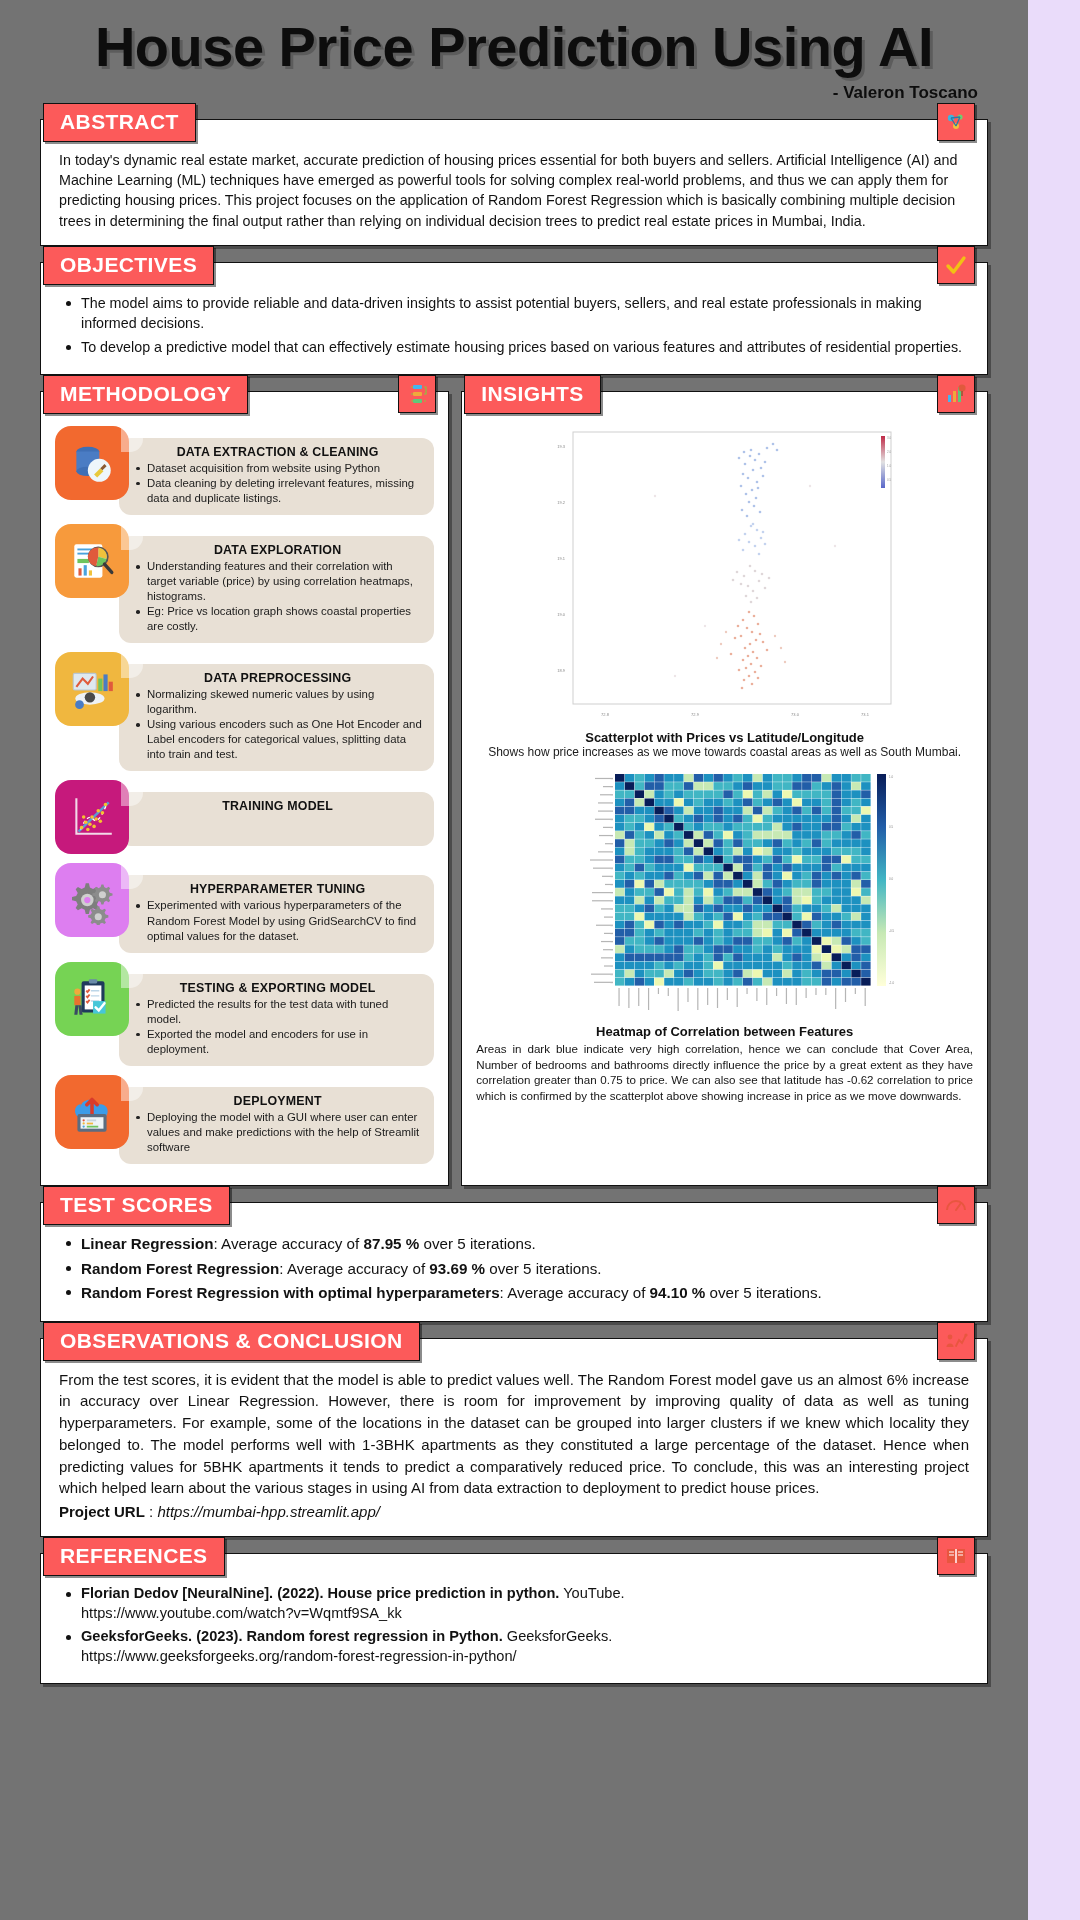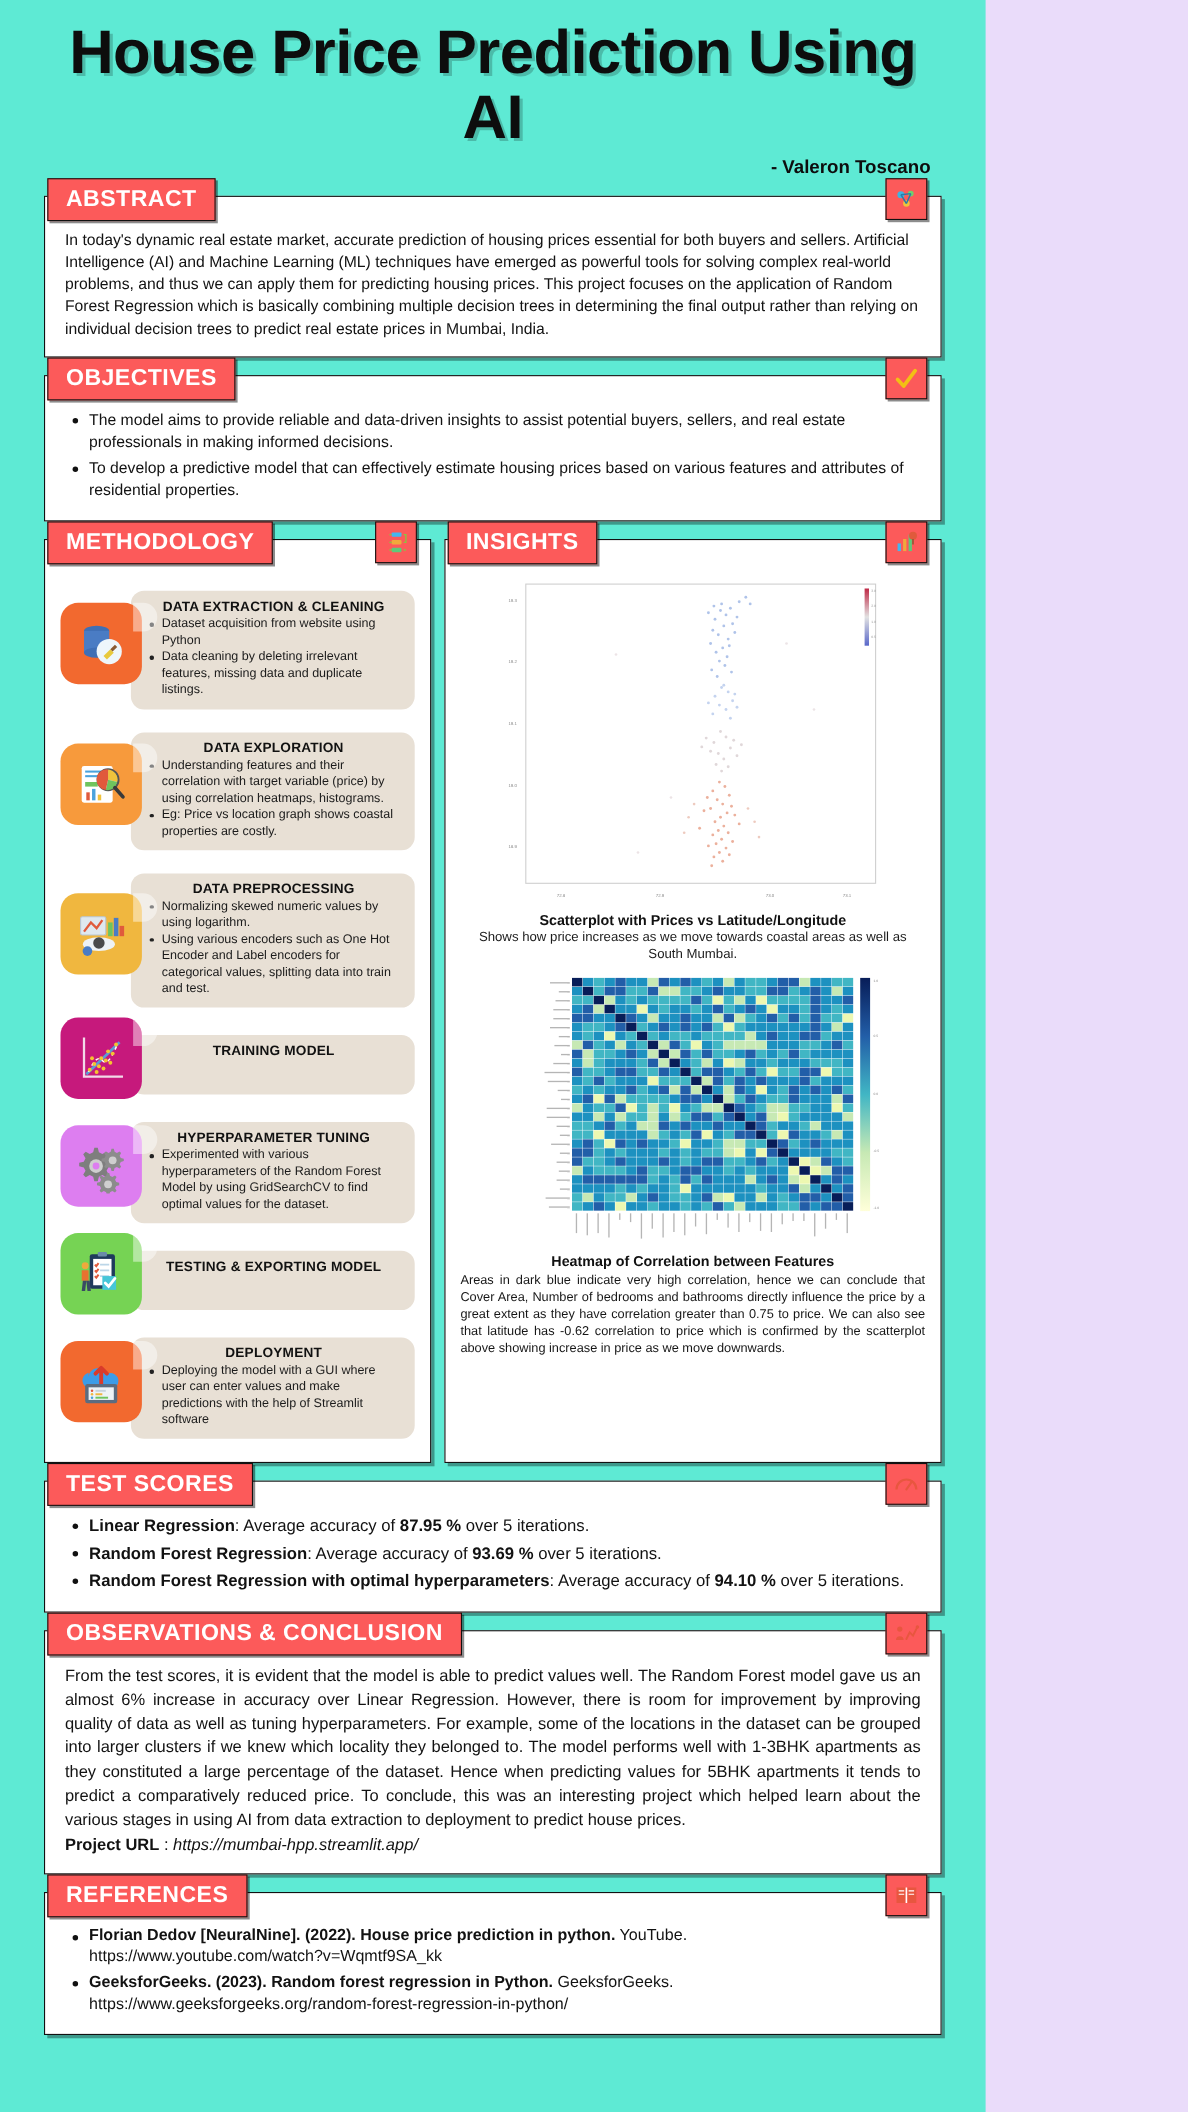--- a/index.html
+++ b/index.html
@@ -4,23 +4,23 @@
 <style>
   * { box-sizing: border-box; margin: 0; padding: 0; }
   html, body {
     width: 1080px;
     height: 1920px;
     background: #eadcfa;
     font-family: "Liberation Sans", sans-serif;
   }
   .poster {
     position: relative;
-    width: 896px;
+    width: 1028px;
     height: 1920px;
-    background: #5eead4;
+    background: #737373;
     padding: 0 40px;
   }
 
   
   .title-area { padding-top: 18px; text-align: center; }
   .main-title {
     font-size: 56px;
     font-weight: 900;
     letter-spacing: -0.5px;
     color: #0d0d0d;
@@ -93,21 +93,21 @@
   }
 
   
   .mid-row { display: flex; gap: 12px; margin-top: 16px; align-items: stretch; }
   .col-method { width: 432px; }
   .col-insight { width: 556px; }
   .col-method .card, .col-insight .card { margin-top: 0; height: 100%; }
 
   
   .steps { padding: 34px 14px 12px 14px; }
-  .step { display: flex; align-items: center; margin-bottom: 9px; position: relative; }
+  .step { display: flex; align-items: flex-start; margin-bottom: 9px; position: relative; }
   .step-icon {
     width: 74px; height: 74px; min-width: 74px;
     border-radius: 16px;
     display: flex; align-items: center; justify-content: center;
     position: relative;
     z-index: 2;
   }
   .step-icon:after {
     content: "";
     position: absolute;
@@ -383,20 +383,24 @@
                 </g>
                 <rect x="25" y="26" width="12" height="12" fill="#46c6d8"></rect>
                 <path d="M27.5 32 l3 3 5.5-7" stroke="#fff" stroke-width="2.4" fill="none" stroke-linecap="round"></path>
                 <circle cx="10" cy="17" r="3" fill="#f0a93c"></circle>
                 <path d="M7 21 h6 v9 h-6z" fill="#e8722f"></path>
                 <path d="M8 30 l-1 9 h3 l1-9z M11 30 l1 9 h3 l-1-9z" fill="#3a4a63"></path>
               </svg>
             </div>
             <div class="step-text">
               <div class="step-title">TESTING &amp; EXPORTING MODEL</div>
+              <ul>
+                <li>Predicted the results for the test data with tuned model.</li>
+                <li>Exported the model and encoders for use in deployment.</li>
+              </ul>
             </div>
           </div>
 
           <div class="step">
             <div class="step-icon" style="background:#f2692f">
               <svg viewBox="0 0 48 48">
                 <path d="M13 20 a8 8 0 0 1 15.5-2.5 A7 7 0 0 1 39 24 a6 6 0 0 1 -6 6 H15 a7 7 0 0 1 -2-13.8z" fill="#3c9ce8"></path>
                 <path d="M24 27 V12 M24 12 l-5 5 M24 12 l5 5" stroke="#d93b2b" stroke-width="3.4" fill="none" stroke-linecap="round" stroke-linejoin="round"></path>
                 <rect x="10" y="26" width="28" height="17" rx="2" fill="#5b6c80"></rect>
                 <rect x="13" y="29" width="22" height="11" fill="#eef3f7"></rect>

